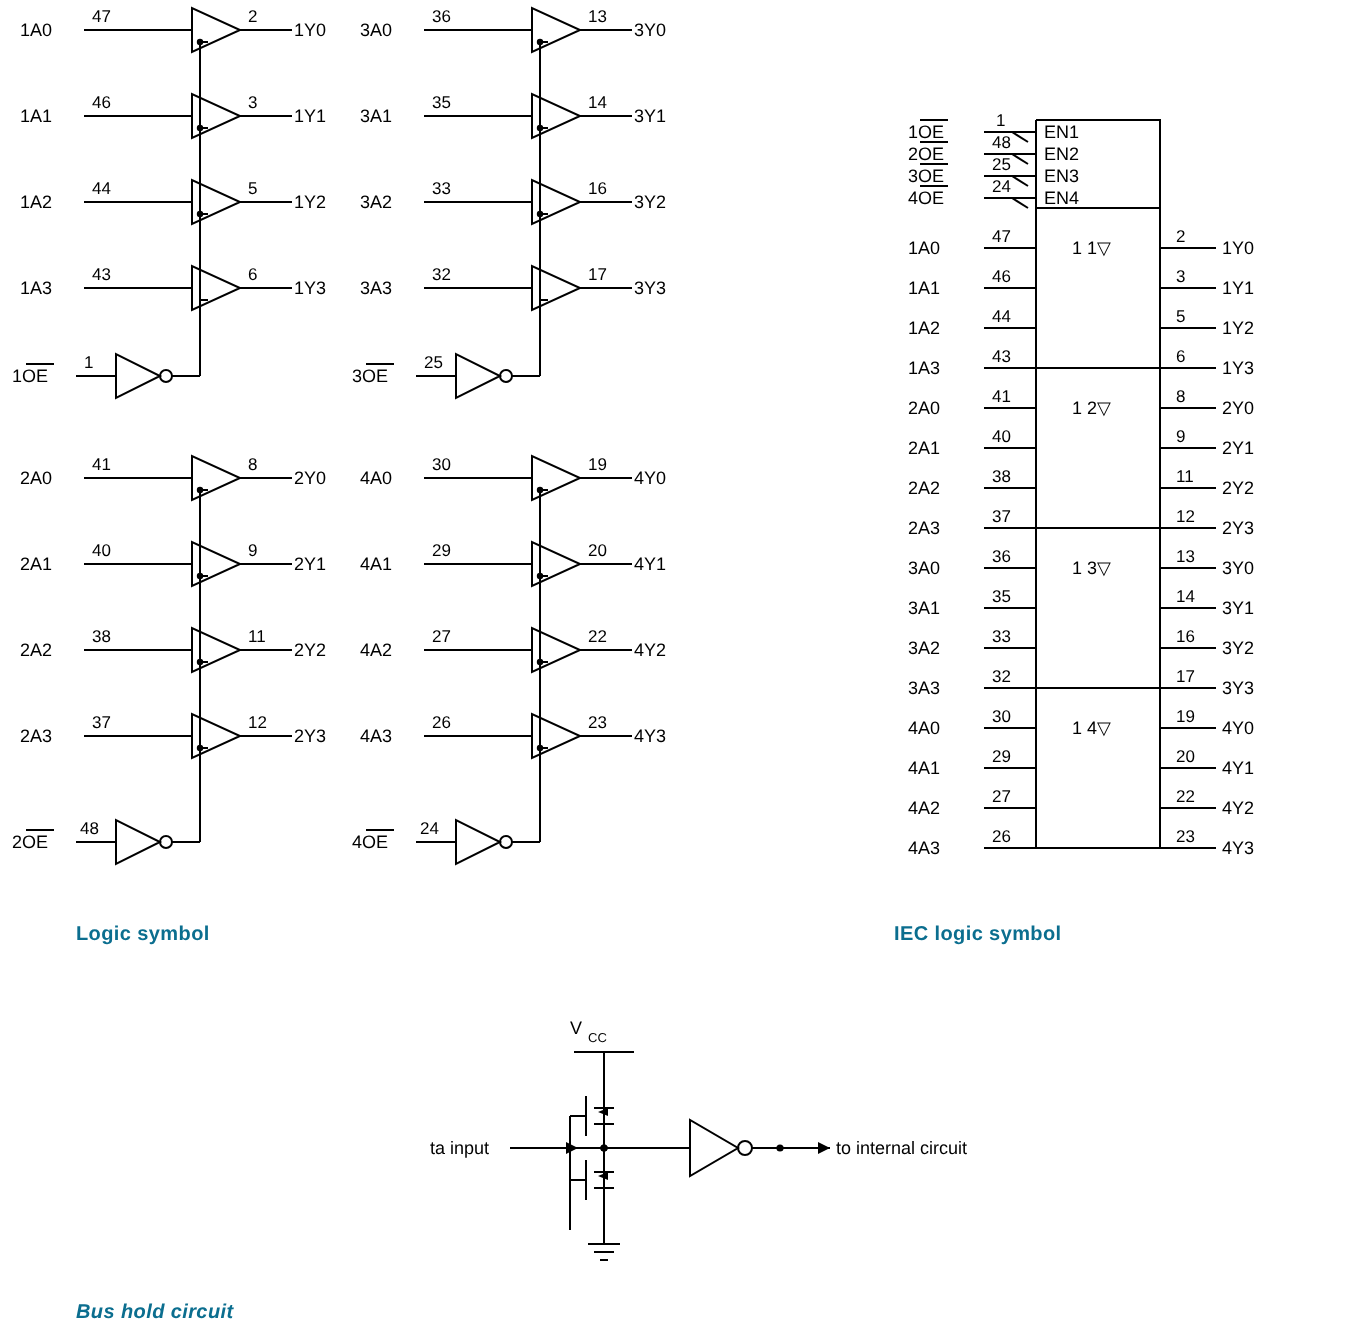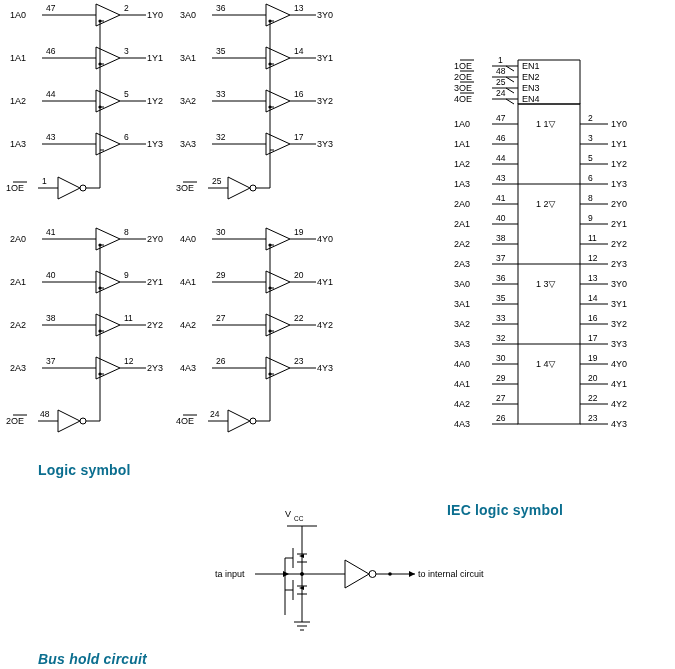--- a/index.html
+++ b/index.html
@@ -9,27 +9,27 @@
     font-family:"Liberation Sans", sans-serif;
     font-size:9px;
     color:#000000;
     position:relative;
     overflow:hidden;
   }
   .root{position:absolute;left:0;top:0;width:675px;height:569px;}
   svg{display:block;}
   .cap{
     position:absolute;
-    font-size:14px;
+    font-size:10px;
     font-weight:bold;
     color:#0b6e8f;
     letter-spacing:.2px;
   }
   #cap-logic{left:38px;top:462px;}
-  #cap-iec{left:447px;top:462px;margin-top:40px;}
+  #cap-iec{left:447px;top:462px;}
   #cap-bus{left:38px;top:651px;font-style:italic;}
   text{font-family:"Liberation Sans", sans-serif;}
   .lbl{font-size:9px;fill:#000;}
   .pin{font-size:8.5px;fill:#000;}
   .ovr{font-size:9px;fill:#000;}
   .bus{font-size:9px;fill:#000;}
   line,polyline,path,polygon,rect,circle{shape-rendering:geometricPrecision;}
 </style>
 </head>
 <body>

